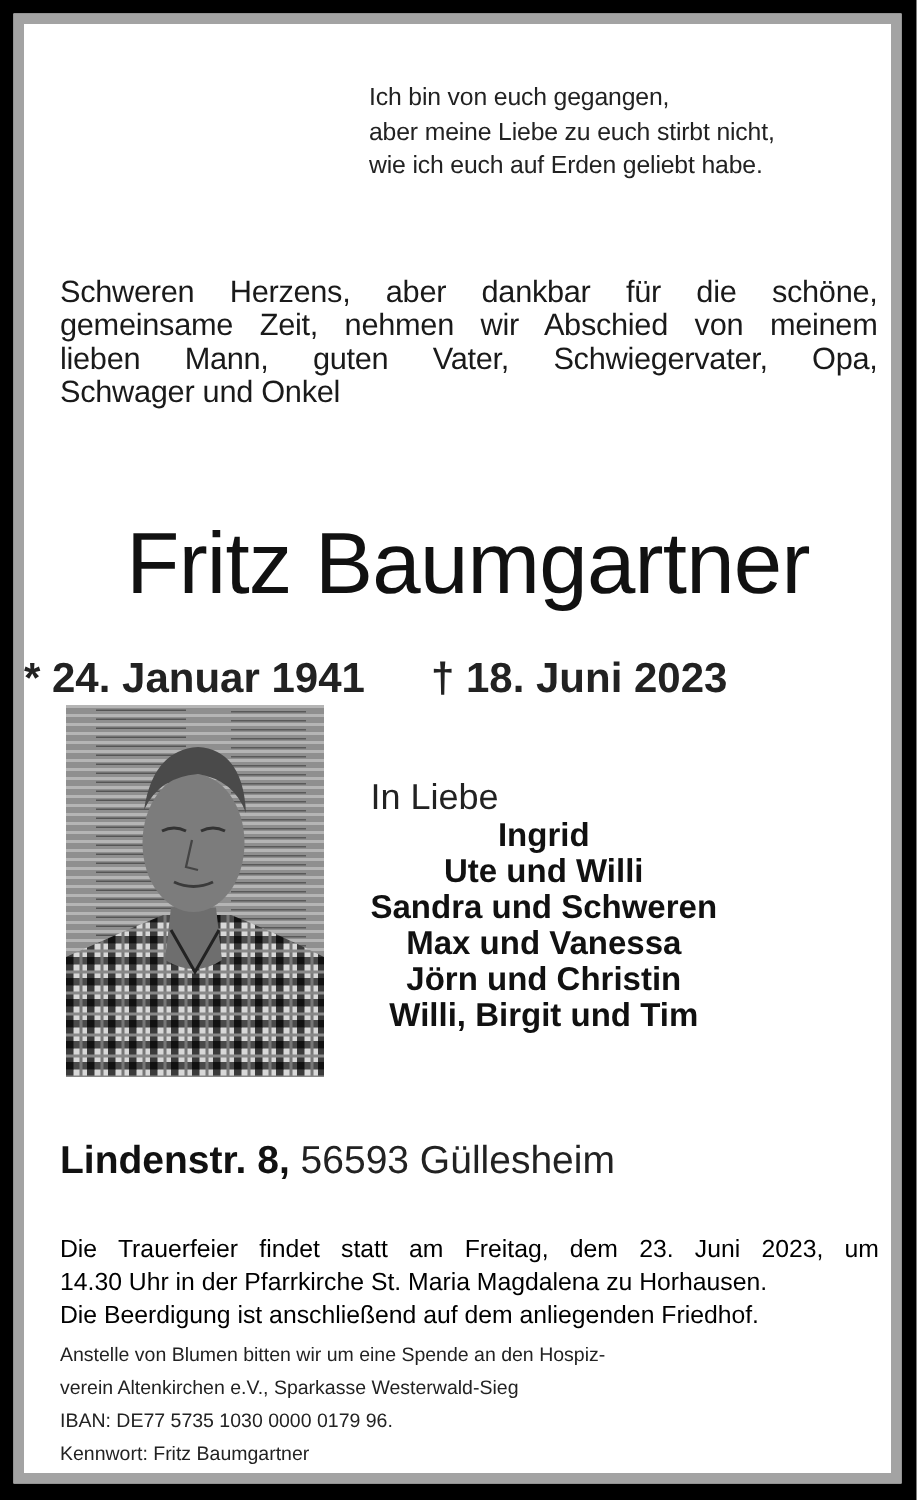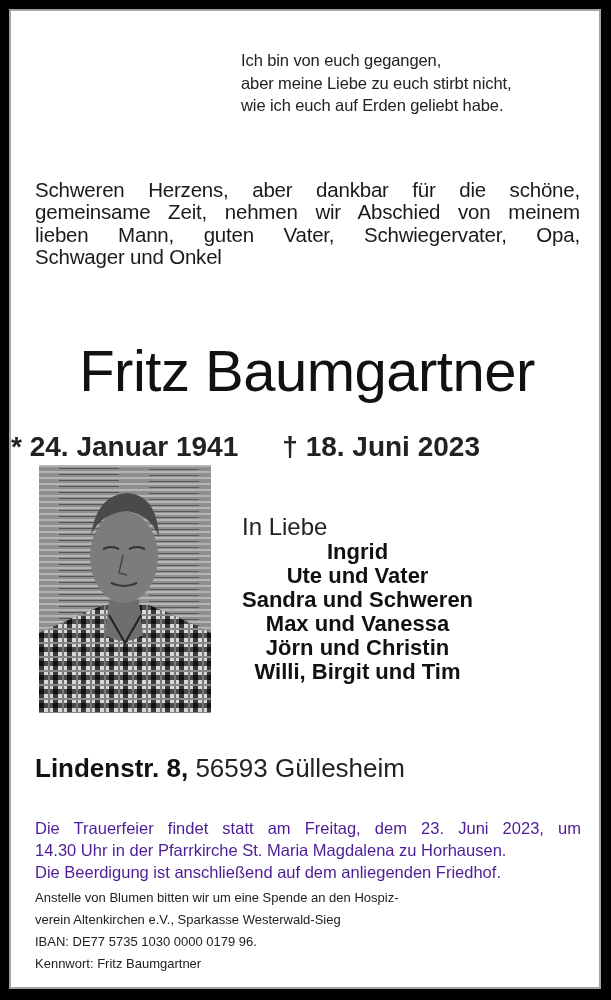--- a/index.html
+++ b/index.html
@@ -2,21 +2,21 @@
 <html><head>
   <meta charset="utf-8">
   <style>
     html, body { margin: 0; padding: 0; }
     body {
       width: 611px; height: 1000px; background: #000; position: relative; overflow: hidden;
       font-family: "Liberation Sans", sans-serif; color: #1a1a1a;
     }
     .sheet {
       position: absolute; left: 9px; top: 9px; width: 592px; height: 980px;
-      background: #fff; border: 2px solid #a3a3a3; box-sizing: border-box;
+      background: #fff; border: 7px solid #a3a3a3; box-sizing: border-box;
     }
     .abs { position: absolute; }
     .poem {
       left: 230px; top: 38px; font-size: 16.5px; line-height: 22.5px; color: #222;
       letter-spacing: -0.1px;
     }
     .poem div { white-space: nowrap; }
     .intro {
       left: 24px; top: 168px; width: 545px; font-size: 20.5px; line-height: 22.3px;
       text-align: justify; color: #1a1a1a; letter-spacing: -0.2px;
@@ -40,21 +40,21 @@
         linear-gradient(180deg, #8a8a8a 0%, #9a9a9a 50%, #888 100%);
       overflow: hidden;
     }
     .photo svg { width: 100%; height: 100%; display: block; }
     .family { left: 231px; top: 503px; }
     .family .lead { font-size: 24px; color: #222; line-height: 26px; }
     .family .member { font-size: 22px; font-weight: bold; color: #111; line-height: 24px; white-space: nowrap; text-align: center; }
     .address { left: 24px; top: 742px; font-size: 26px; color: #222; white-space: nowrap; }
     .address b { color: #111; }
     .service {
-      left: 24px; top: 806px; width: 546px; font-size: 16.5px; line-height: 22px; color: #4c1d95;
+      left: 24px; top: 806px; width: 546px; font-size: 16.5px; line-height: 22px; color: #000000;
     }
     .service div { white-space: nowrap; text-align: justify; text-align-last: justify; }
     .service div.left { text-align-last: left; }
     .donation { left: 24px; top: 876px; font-size: 13px; line-height: 22px; color: #222; }
     .donation div { white-space: nowrap; }
   </style>
 </head>
 <body>
 
 <div class="sheet">
@@ -105,21 +105,21 @@
       <path d="M90 84 Q98 80 106 84" stroke="#333" stroke-width="2" fill="none"></path>
       <path d="M84 90 L80 108 L88 110" stroke="#444" stroke-width="1.5" fill="none"></path>
       <path d="M72 118 Q85 124 98 118" stroke="#3a3a3a" stroke-width="2" fill="none"></path>
       <path d="M70 150 L86 178 L102 150" stroke="#222" stroke-width="2" fill="none"></path>
     </svg>
   </div>
 
   <div class="abs family">
     <div class="lead">In Liebe</div>
     <div class="member">Ingrid</div>
-    <div class="member">Ute und Vater</div>
+    <div class="member">Ute und Willi</div>
     <div class="member">Sandra und Schweren</div>
     <div class="member">Max und Vanessa</div>
     <div class="member">Jörn und Christin</div>
     <div class="member">Willi, Birgit und Tim</div>
   </div>
 
   <div class="abs address">
     <b>Lindenstr. 8,</b>
     <span>56593 Güllesheim</span>
   </div>

